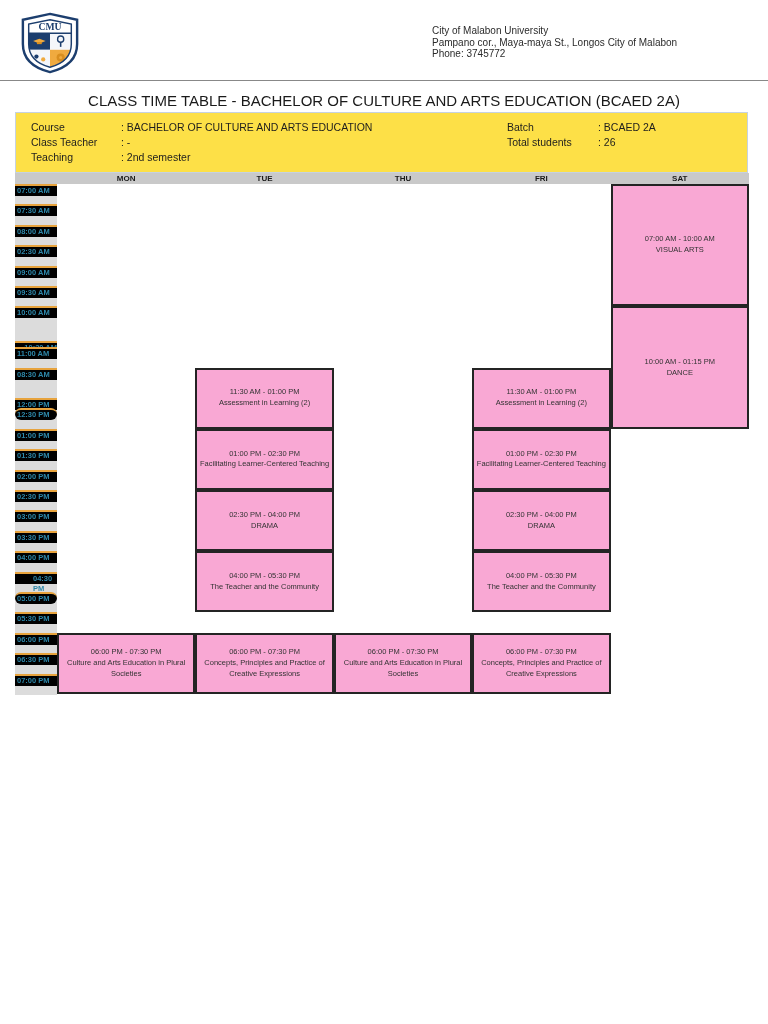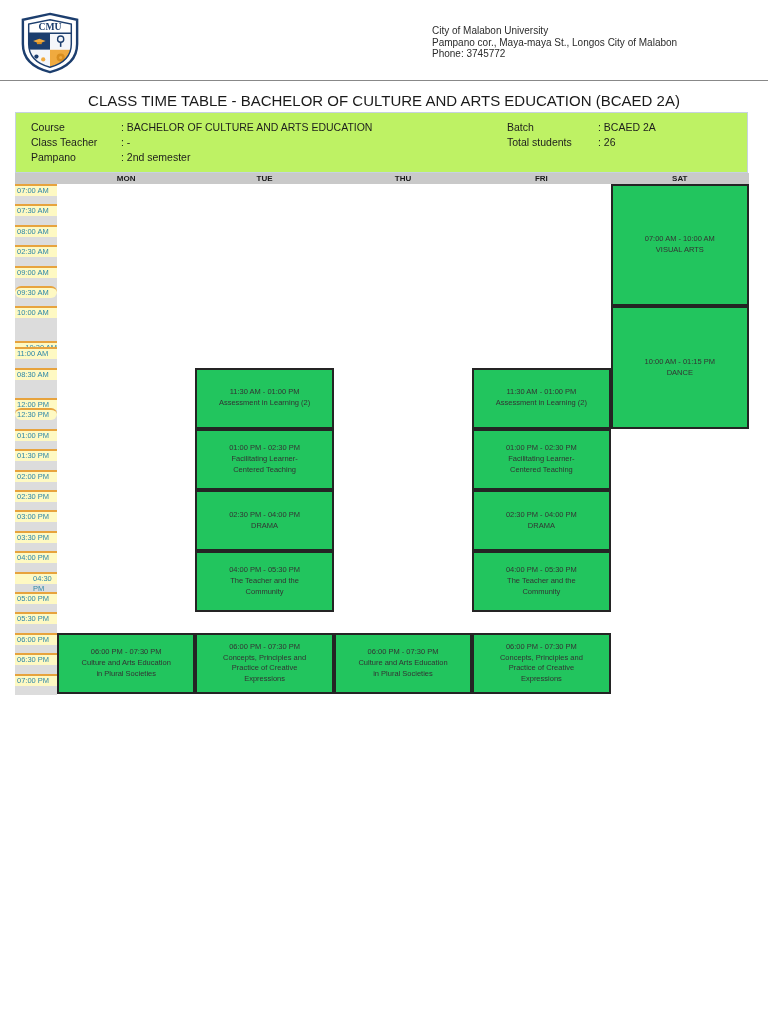--- a/index.html
+++ b/index.html
@@ -9,38 +9,38 @@
 
   
   #logo { position:absolute; left:19px; top:12px; width:62px; height:62px; }
   #univ-info { position:absolute; left:432px; top:25px; font-size:10px; line-height:11.5px; color:#2b2b2b; }
   #top-divider { position:absolute; left:0; top:80px; width:768px; border-top:1px solid #888; }
   #doc-title { position:absolute; left:0; top:92px; width:768px; text-align:center;
                font-size:15px; color:#1a1a1a; }
 
   
   #info-panel { position:absolute; left:15px; top:112px; width:733px; height:61px;
-                background:#bef264; border:1px solid #c6d2e0; font-size:10.5px; color:#1d1d1d; }
+                background:#fde047; border:1px solid #c6d2e0; font-size:10.5px; color:#1d1d1d; }
   .ip-cell { position:absolute; white-space:nowrap; }
 
   
   #timetable { position:absolute; left:15px; top:173px; width:734px; height:522px; }
   #day-header { position:absolute; left:0; top:0; width:734px; height:11px;
                 background:#c9c9c9; display:flex; }
   .dh-spacer { width:42px; height:11px; }
   .dh-cell { width:138.4px; height:11px; text-align:center; font-size:8px; font-weight:bold;
              color:#1a1a1a; line-height:11px; }
   #time-col { position:absolute; left:0; top:11px; width:42px; height:511px; background:#dcdcdc; }
   .time-chip { position:absolute; left:0; width:42px; height:12px;
-               border-top:2px solid #e7a33d; background:#fef9c3; color:#2d87a9;
-               font-size:7.5px; font-weight:400; line-height:10px; padding-left:2px; }
+               border-top:2px solid #e7a33d; background:#000000; color:#2d87a9;
+               font-size:7.5px; font-weight:700; line-height:10px; padding-left:2px; }
   #grid-area { position:absolute; left:42px; top:11px; width:692px; height:510px; background:#ffffff; }
-  .event { position:absolute; background:#22c55e; border:2px solid #242424;
+  .event { position:absolute; background:#f9a8d4; border:2px solid #242424;
            display:flex; flex-direction:column; align-items:center; justify-content:center;
-           text-align:center; padding:2px 20px; color:#333; }
+           text-align:center; padding:2px 1px; color:#333; }
   .event-time { font-size:7.5px; line-height:1.45; }
   .event-subject { font-size:7.5px; line-height:1.45; }
 </style>
 </head>
 <body>
 
 <div id="page">
 
   <svg id="logo" viewBox="0 0 64 62">
     <path d="M32 1 L60 7 V32 C60 49 48 57 32 61 C16 57 4 49 4 32 V7 Z" fill="#ffffff" stroke="#1C3E6E" stroke-width="2.5"></path>
@@ -75,21 +75,21 @@
 
   <div id="top-divider"></div>
 
   <div id="doc-title">CLASS TIME TABLE - BACHELOR OF CULTURE AND ARTS EDUCATION (BCAED 2A)</div>
 
   <div id="info-panel">
     <span class="ip-cell" style="left:15px;top:8px">Course</span>
     <span class="ip-cell" style="left:105px;top:8px">: BACHELOR OF CULTURE AND ARTS EDUCATION</span>
     <span class="ip-cell" style="left:15px;top:23px">Class Teacher</span>
     <span class="ip-cell" style="left:105px;top:23px">: -</span>
-    <span class="ip-cell" style="left:15px;top:38px">Pampano</span>
+    <span class="ip-cell" style="left:15px;top:38px">Teaching</span>
     <span class="ip-cell" style="left:105px;top:38px">: 2nd semester</span>
     <span class="ip-cell" style="left:491px;top:8px">Batch</span>
     <span class="ip-cell" style="left:582px;top:8px">: BCAED 2A</span>
     <span class="ip-cell" style="left:491px;top:23px">Total students</span>
     <span class="ip-cell" style="left:582px;top:23px">: 26</span>
   </div>
 
   <div id="timetable">
     <div id="day-header">
       <div class="dh-spacer"></div>
@@ -159,36 +159,36 @@
           <div class="event-subject">Concepts, Principles and Practice of Creative Expressions</div>
         </div>
       </div>
     <div id="time-col">
 
     <div class="time-chip" style="top: 0px;">07:00 AM</div>
         <div class="time-chip" style="top: 20.4px;">07:30 AM</div>
         <div class="time-chip" style="top: 40.8px;">08:00 AM</div>
         <div class="time-chip" style="top: 61.2px;">02:30 AM</div>
         <div class="time-chip" style="top: 81.6px;">09:00 AM</div>
-        <div class="time-chip" style="top: 102px; border-radius: 6px;">09:30 AM</div>
+        <div class="time-chip" style="top: 102px;">09:30 AM</div>
         <div class="time-chip" style="top: 122.4px;">10:00 AM</div>
         <div class="time-chip" style="top: 157px; text-align: right;">10:30 AM</div>
         <div class="time-chip" style="top: 163.2px;">11:00 AM</div>
         <div class="time-chip" style="top: 183.6px;">08:30 AM</div>
         <div class="time-chip" style="top: 204px; margin-top: 10px;">12:00 PM</div>
         <div class="time-chip" style="top: 224.4px; border-radius: 6px;">12:30 PM</div>
         <div class="time-chip" style="top: 244.8px;">01:00 PM</div>
         <div class="time-chip" style="top: 265.2px;">01:30 PM</div>
         <div class="time-chip" style="top: 285.6px;">02:00 PM</div>
         <div class="time-chip" style="top: 306px;">02:30 PM</div>
         <div class="time-chip" style="top: 326.4px;">03:00 PM</div>
         <div class="time-chip" style="top: 346.8px;">03:30 PM</div>
         <div class="time-chip" style="top: 367.2px;">04:00 PM</div>
         <div class="time-chip" style="top: 387.6px; padding-left: 18px;">04:30 PM</div>
-        <div class="time-chip" style="top: 408px;">05:00 PM</div>
+        <div class="time-chip" style="top: 408px; border-radius: 6px;">05:00 PM</div>
         <div class="time-chip" style="top: 428.4px;">05:30 PM</div>
         <div class="time-chip" style="top: 448.8px;">06:00 PM</div>
         <div class="time-chip" style="top: 469.2px;">06:30 PM</div>
         <div class="time-chip" style="top: 489.6px;">07:00 PM</div>
       </div>
   </div>
 
 </div>
 
 </body></html>

